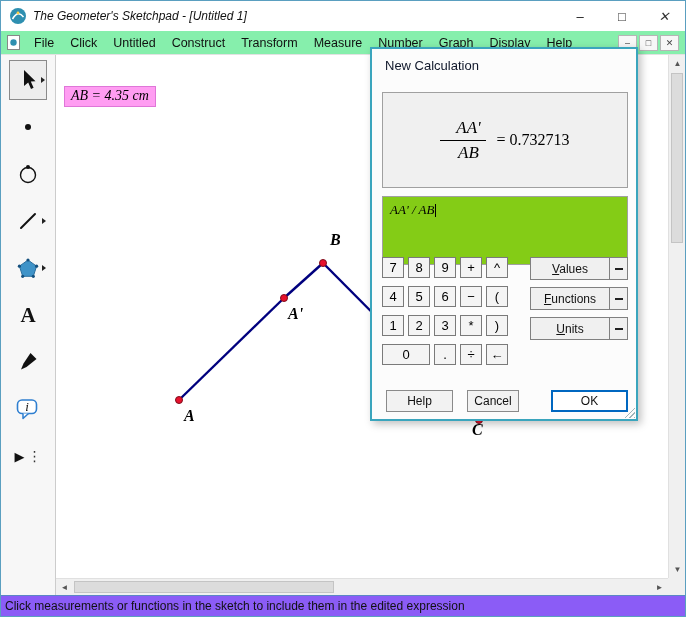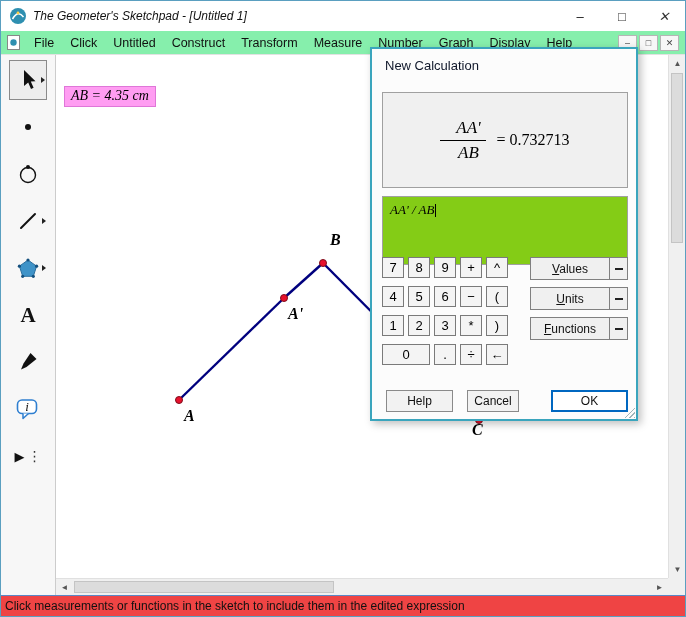--- a/index.html
+++ b/index.html
@@ -112,21 +112,21 @@
             align-items:center; justify-content:center; font-size:8px; color:#555; }
   .sarrow.up { top:0; }  .sarrow.down { bottom:0; }
   .sarrow.left { left:0; } .sarrow.right { right:0; }
   .vthumb { position:absolute; left:2px; right:2px; top:18px; height:170px;
             background:#dcdcdc; border:1px solid #c4c4c4; }
   .hthumb { position:absolute; top:2px; bottom:2px; left:18px; width:260px;
             background:#dcdcdc; border:1px solid #c4c4c4; }
   .scroll-corner { position:absolute; right:0; bottom:21px; width:17px; height:17px;
                    background:#f0f0f0; }
   .statusbar { position:absolute; left:0; right:0; bottom:0; height:21px;
-               background:#ef4444; border-top:1px solid #5b87c5;
+               background:#8b5cf6; border-top:1px solid #5b87c5;
                font-size:12px; color:#111; display:flex; align-items:center;
                padding-left:4px; }
 </style>
 </head>
 <body>
 
 <div class="window">
 
   <div class="titlebar">
     <span class="app-icon">
@@ -273,25 +273,25 @@
         <button class="key">.</button>
         <button class="key">÷</button>
         <button class="key">←</button>
       </div>
     <div id="dropdowns" class="dropdowns">
         <div class="drop-btn">
           <span class="drop-label"><u>V</u>alues</span>
           <span class="drop-arrow"></span>
         </div>
         <div class="drop-btn">
-          <span class="drop-label"><u>U</u>nits</span>
+          <span class="drop-label"><u>F</u>unctions</span>
           <span class="drop-arrow"></span>
         </div>
         <div class="drop-btn">
-          <span class="drop-label"><u>F</u>unctions</span>
+          <span class="drop-label"><u>U</u>nits</span>
           <span class="drop-arrow"></span>
         </div>
       </div>
     <button class="btn help">Help</button>
     <button class="btn cancel">Cancel</button>
     <button class="btn ok">OK</button>
     <div class="grip"></div>
   </div>
 
   <div class="vscroll">

